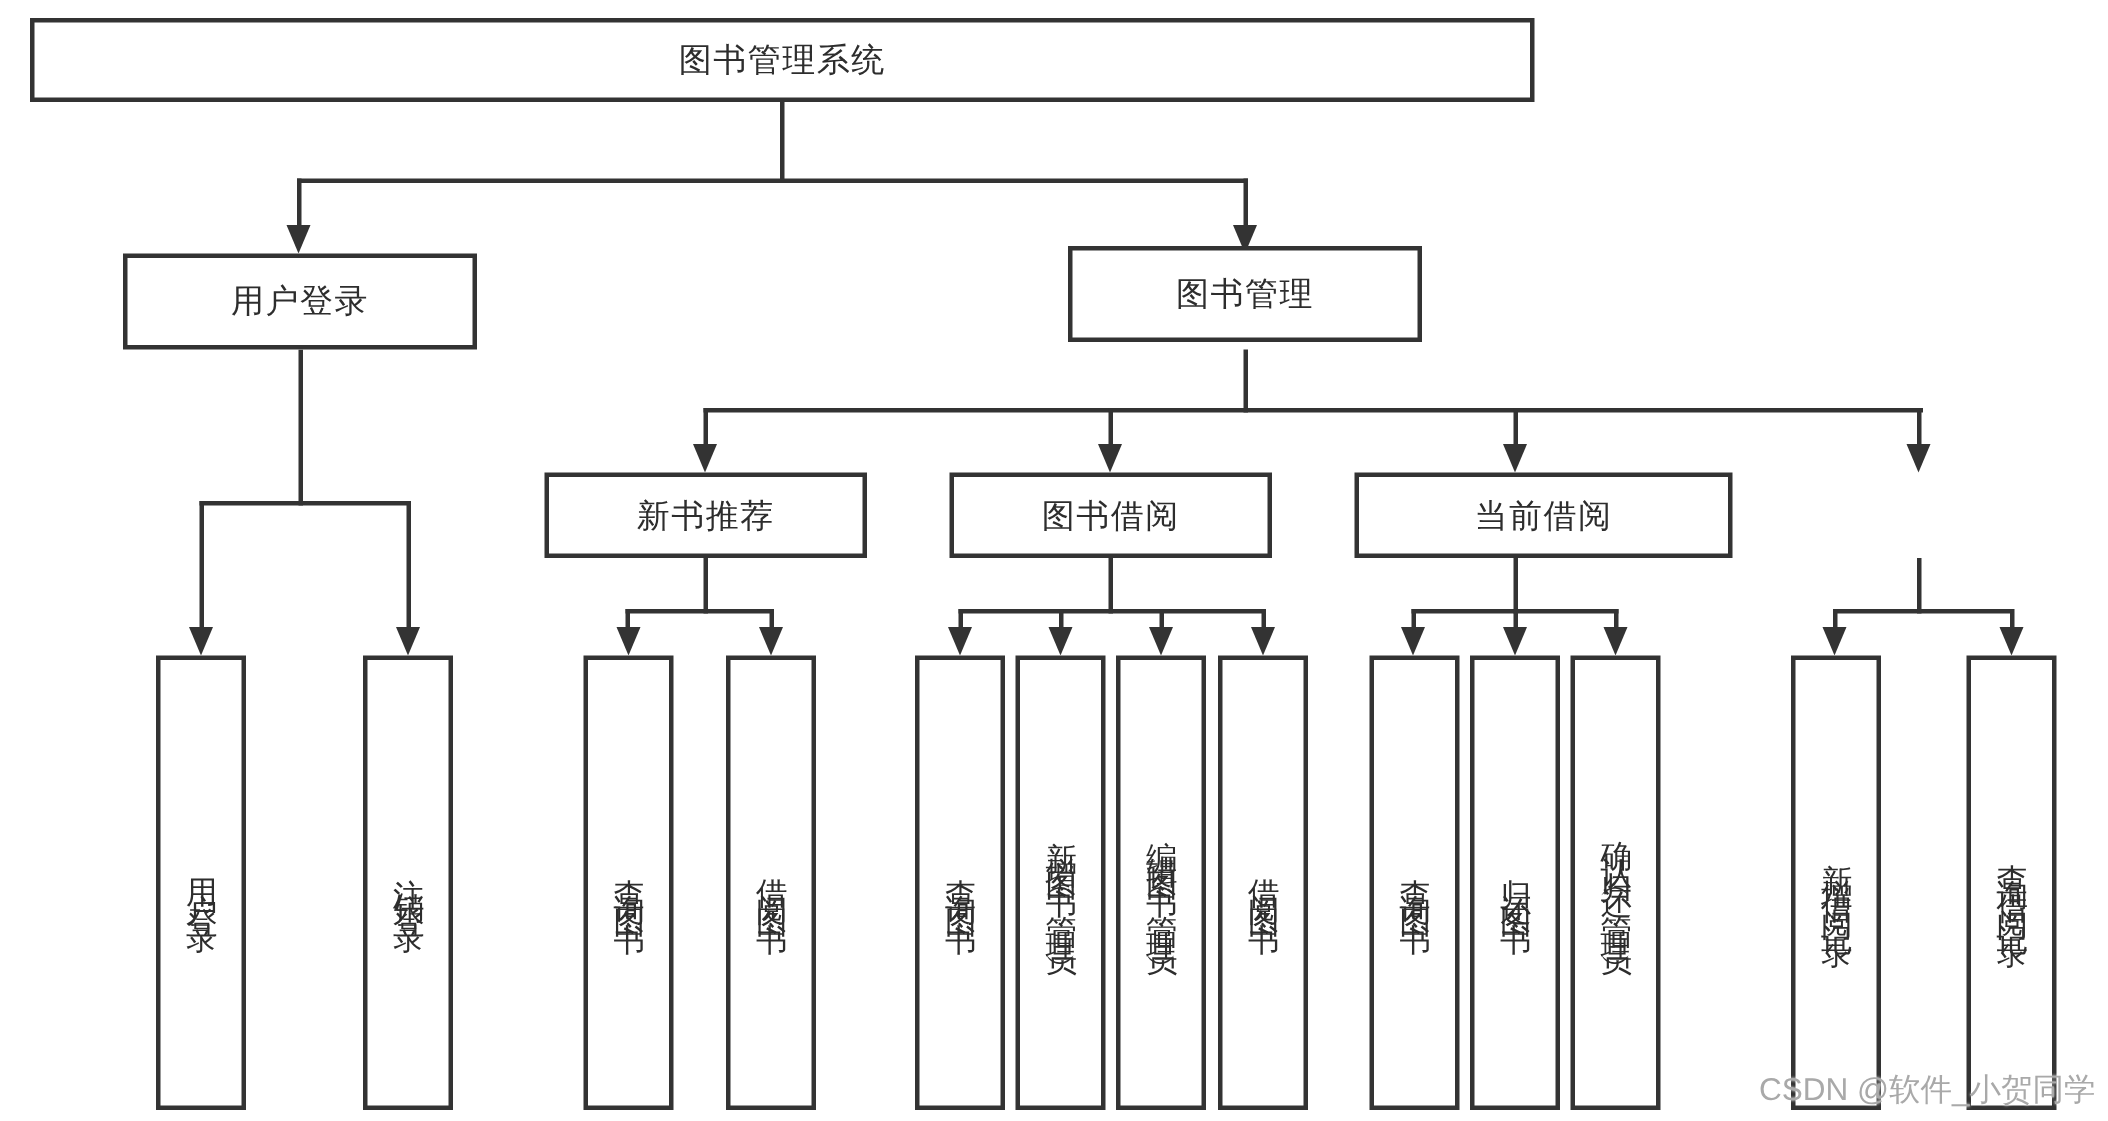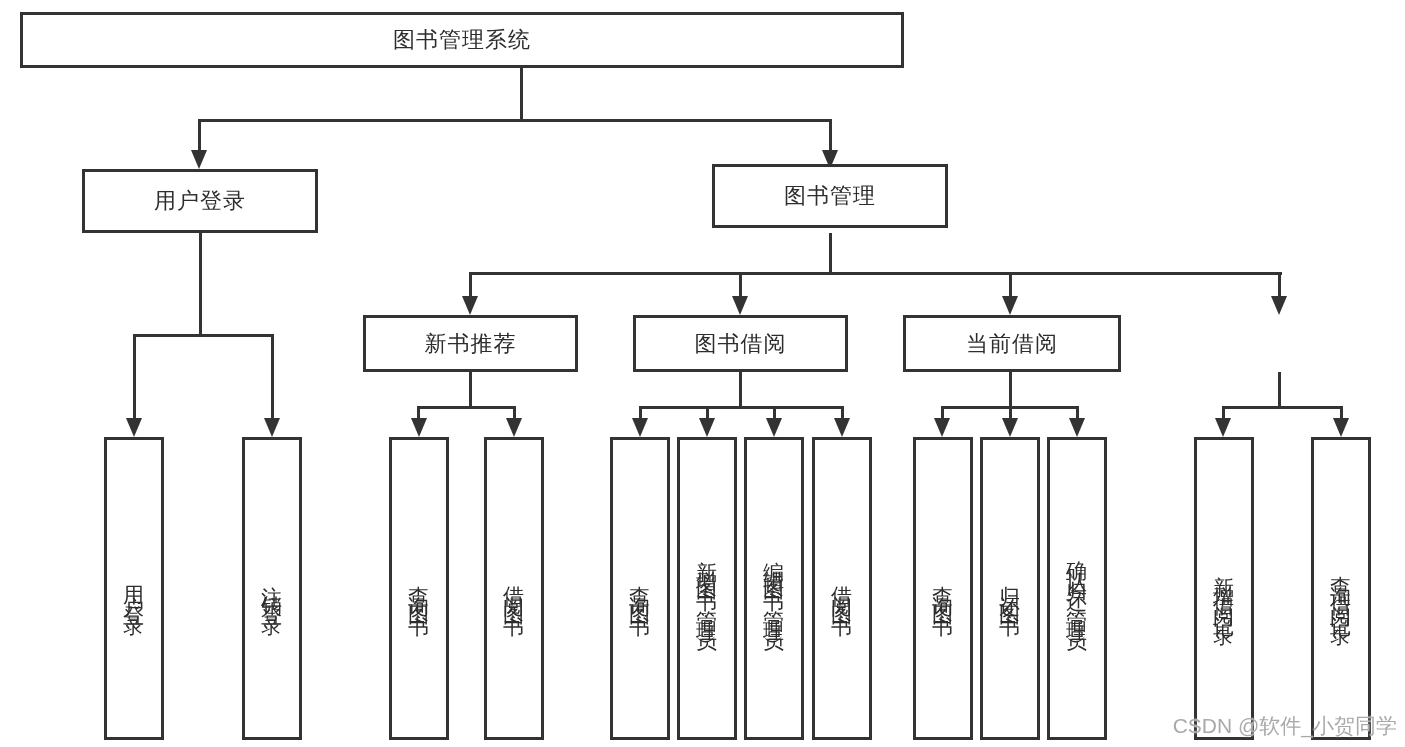--- a/index.html
+++ b/index.html
@@ -49,21 +49,21 @@
     text-shadow: 0 0 2px #ffffff;
     z-index: 5;
     white-space: nowrap;
   }
 </style>
 </head>
 <body>
 
 <div id="canvas">
 
-  <div class="box hbox" style="left:20px; top:12px; width:884px; height:56px;">
+  <div class="box hbox" style="left:20px; top:12px; width:1003px; height:56px;">
     <span>图书管理系统</span>
   </div>
 
   <div class="vl" style="left:520px; top:66px; height:56px;"></div>
   <div class="hl" style="left:198px; top:119px; width:634px;"></div>
   <div class="vl" style="left:198px; top:119px; height:36px;"></div>
   <div class="arrow" style="left:191px; top:150px;"></div>
   <div class="vl" style="left:829px; top:119px; height:36px;"></div>
   <div class="arrow" style="left:822px; top:150px;"></div>
 
@@ -91,21 +91,21 @@
   <div class="arrow" style="left:1002px; top:296px;"></div>
   <div class="vl" style="left:1278px; top:272px; height:28px;"></div>
   <div class="arrow" style="left:1271px; top:296px;"></div>
 
   <div class="box hbox" style="left:633px; top:315px; width:215px; height:57px;">
     <span>图书借阅</span>
   </div>
   <div class="box hbox" style="left:363px; top:315px; width:215px; height:57px;">
     <span>新书推荐</span>
   </div>
-  <div class="box hbox" style="left:903px; top:315px; width:218px; height:57px;">
+  <div class="box hbox" style="left:903px; top:315px; width:252px; height:57px;">
     <span>当前借阅</span>
   </div>
 
   <div class="vl" style="left:469px; top:372px; height:37px;"></div>
   <div class="hl" style="left:417px; top:406px; width:99px;"></div>
   <div class="vl" style="left:417px; top:406px; height:16px;"></div>
   <div class="arrow" style="left:411px; top:418px;"></div>
   <div class="vl" style="left:513px; top:406px; height:16px;"></div>
   <div class="arrow" style="left:506px; top:418px;"></div>
 

